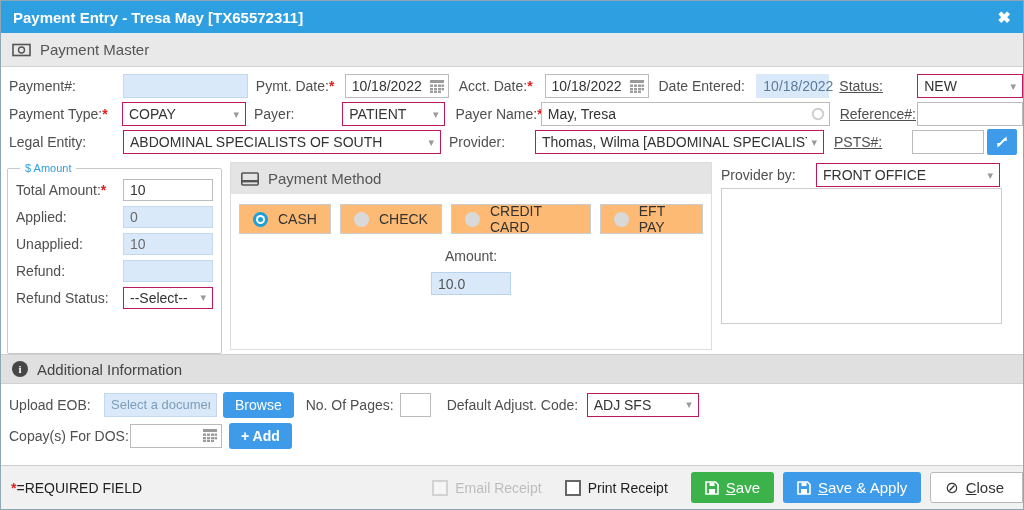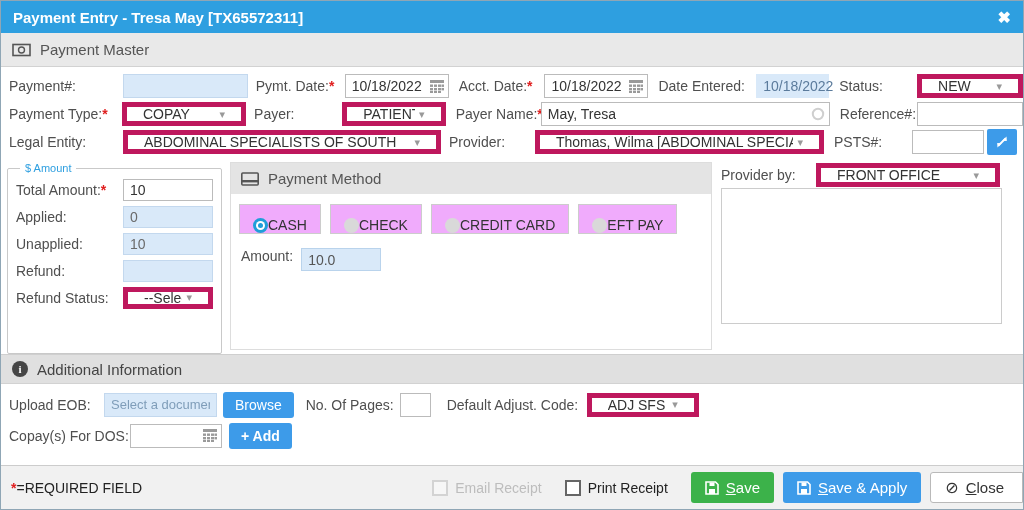--- a/index.html
+++ b/index.html
@@ -32,37 +32,37 @@
     width: 16px; height: 16px; border-radius: 50%; background: #464646;
     color: #fff; font-size: 11px; font-weight: bold; font-family: "Liberation Serif", serif;
     display: inline-flex; align-items: center; justify-content: center;
   }
   
   .form-area { padding-top: 5px; background: #fff; }
   .frow { display: flex; align-items: center; height: 28px; padding-left: 8px; }
   .lbl { color: #4f4f4f; white-space: nowrap; overflow: hidden; }
   .req { color: #e02020; font-weight: bold; }
   .w114 { width: 114px; } .w81 { width: 81px; } .w86 { width: 86px; }
-  .w98 { width: 98px; } .w78 { width: 78px; }
+  .w98 { width: 98px; } .w78 { width: 78px; text-decoration: underline; }
   input.txt {
     height: 24px; border: 1px solid #bbb; background: #fff; color: #333;
     font-family: "Liberation Sans", sans-serif; font-size: 14px; padding: 0 6px; outline: none;
   }
   input.txt.blue { background: #d9e9f9; border-color: #c3d8ee; }
   input.txt.blue::placeholder { color: #7f9db9; }
   .field-wrap { position: relative; display: inline-flex; align-items: center; }
   .field-wrap .in-icon { position: absolute; right: 5px; pointer-events: none; }
   .ro-box {
     height: 24px; background: #d9e9f9; color: #5b7b9c; display: inline-flex;
     align-items: center; padding: 0 6px; border: 1px solid #d9e9f9;
   }
   .ddl {
-    height: 24px; border: 5px solid #be185d; background: #fff; color: #333;
+    height: 24px; border: 1px solid #be185d; background: #fff; color: #333;
     display: inline-flex; align-items: center; justify-content: space-between;
-    padding: 0 16px; cursor: pointer; white-space: nowrap; overflow: hidden;
+    padding: 0 6px; cursor: pointer; white-space: nowrap; overflow: hidden;
   }
   .ddl .arrow { color: #999; font-size: 11px; margin-left: 4px; flex: 0 0 auto; }
   .ddl .ddl-text { overflow: hidden; text-overflow: clip; white-space: nowrap; }
   .mr8 { margin-right: 8px; } .mr10 { margin-right: 10px; }
   .expand-btn {
     width: 30px; height: 26px; background: #3d9be9; border: none; border-radius: 2px;
     margin-left: 3px; display: inline-flex; align-items: center; justify-content: center; cursor: pointer;
   }
   
   .mid { display: flex; align-items: flex-start; padding: 6px 6px 0 6px; height: 198px; }
@@ -74,34 +74,34 @@
   .amt-row { display: flex; align-items: center; height: 27px; }
   .amt-row .lbl { flex: 1; }
   .amt-row input.txt, .amt-row .ddl { width: 90px; height: 22px; }
   .pm-panel { width: 482px; border: 1px solid #ddd; margin-left: 8px; height: 188px; background: #fff; }
   .pm-header {
     height: 31px; background: #e4e4e4; display: flex; align-items: center; gap: 9px;
     padding: 0 10px; font-size: 15px; color: #555;
   }
   .radio-row { display: flex; gap: 9px; padding: 10px 8px 6px 8px; }
   .radio-opt {
-    border: 1px solid #ccc; height: 30px; display: inline-flex; align-items: flex-end;
-    padding: 0 13px; cursor: pointer; color: #333; background: #f0abfc;
+    border: 1px solid #ccc; height: 30px; display: inline-flex; align-items: center;
+    gap: 10px; padding: 0 13px; cursor: pointer; color: #333; background: #fdba74;
   }
   .radio { width: 15px; height: 15px; border-radius: 50%; background: #d9d9d9; position: relative; flex: 0 0 auto; }
   .radio.sel { background: #1f9ed9; }
   .radio.sel::before {
     content: ""; position: absolute; left: 3px; top: 3px; width: 9px; height: 9px;
     border-radius: 50%; background: #fff;
   }
   .radio.sel::after {
     content: ""; position: absolute; left: 5px; top: 5px; width: 5px; height: 5px;
     border-radius: 50%; background: #1f9ed9;
   }
-  .pm-amt-row { display: flex; padding: 8px 10px; gap: 8px; color: #555; }
+  .pm-amt-row { display: flex; align-items: center; padding: 8px 10px; gap: 8px; color: #555; flex-direction: column; }
   .pm-amt-row input.txt { width: 80px; height: 23px; background: #d9e9f9; border-color: #b9d3ec; color: #555; }
   .right-panel { flex: 1; margin-left: 9px; }
   .collected-row { display: flex; align-items: center; height: 26px; }
   .collected-row .lbl { width: 95px; }
   .collected-row .ddl { width: 184px; height: 24px; }
   .comments-lbl { margin: 6px 0 4px 0; color: #4f4f4f; }
   textarea.comments {
     width: 281px; height: 136px; border: 1px solid #ccc; resize: none; outline: none;
     font-family: "Liberation Sans", sans-serif; font-size: 14px; padding: 4px;
   }

